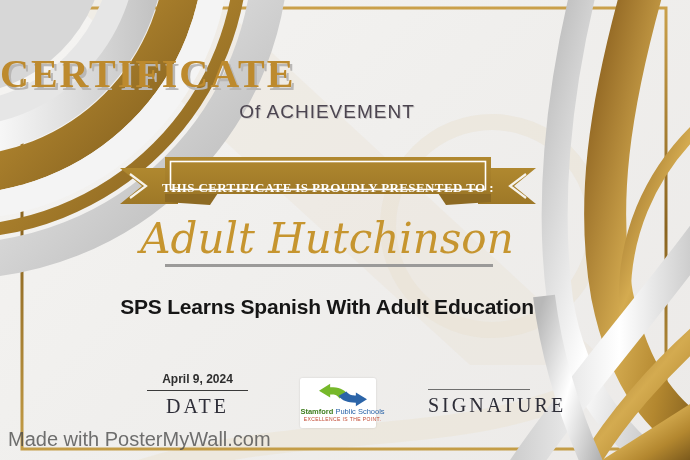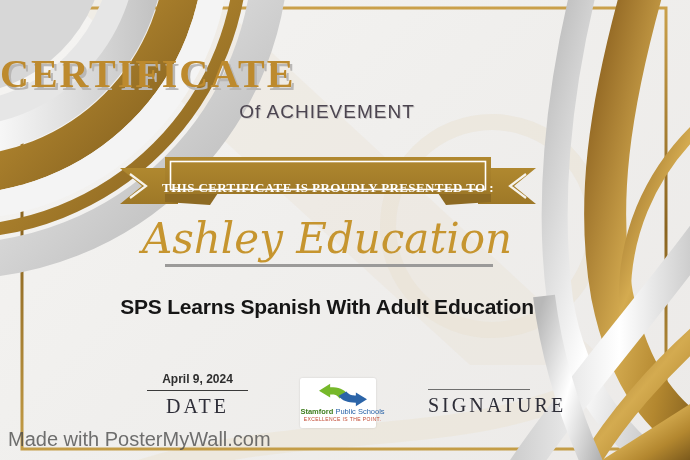--- a/index.html
+++ b/index.html
@@ -149,21 +149,21 @@
       <path d="M408,17 L392,29 L408,41" stroke="#f6f3ec" stroke-width="2.2" fill="none"></path>
 
       <polygon points="47,36 100,36 92,48 47,45" fill="#8d6a23"></polygon>
       <polygon points="320,36 373,36 373,45 328,48" fill="#8d6a23"></polygon>
 
       <rect x="47" y="0" width="326" height="37" fill="url(#ribGold)"></rect>
       <rect x="52.5" y="4.5" width="315" height="28" fill="none" stroke="#ffffff" stroke-width="1.6"></rect>
     </svg>
     <div class="ribbon-text">THIS CERTIFICATE IS PROUDLY PRESENTED TO :</div>
 
-    <div class="recipient">Ashley Education</div>
+    <div class="recipient">Adult Hutchinson</div>
     <div class="name-underline"></div>
 
     <div class="course">SPS Learns Spanish With Adult Education</div>
 
     <div class="date-block">
       <div class="date-value">April 9, 2024</div>
       <div class="date-line"></div>
       <div class="field-label">DATE</div>
     </div>
 

